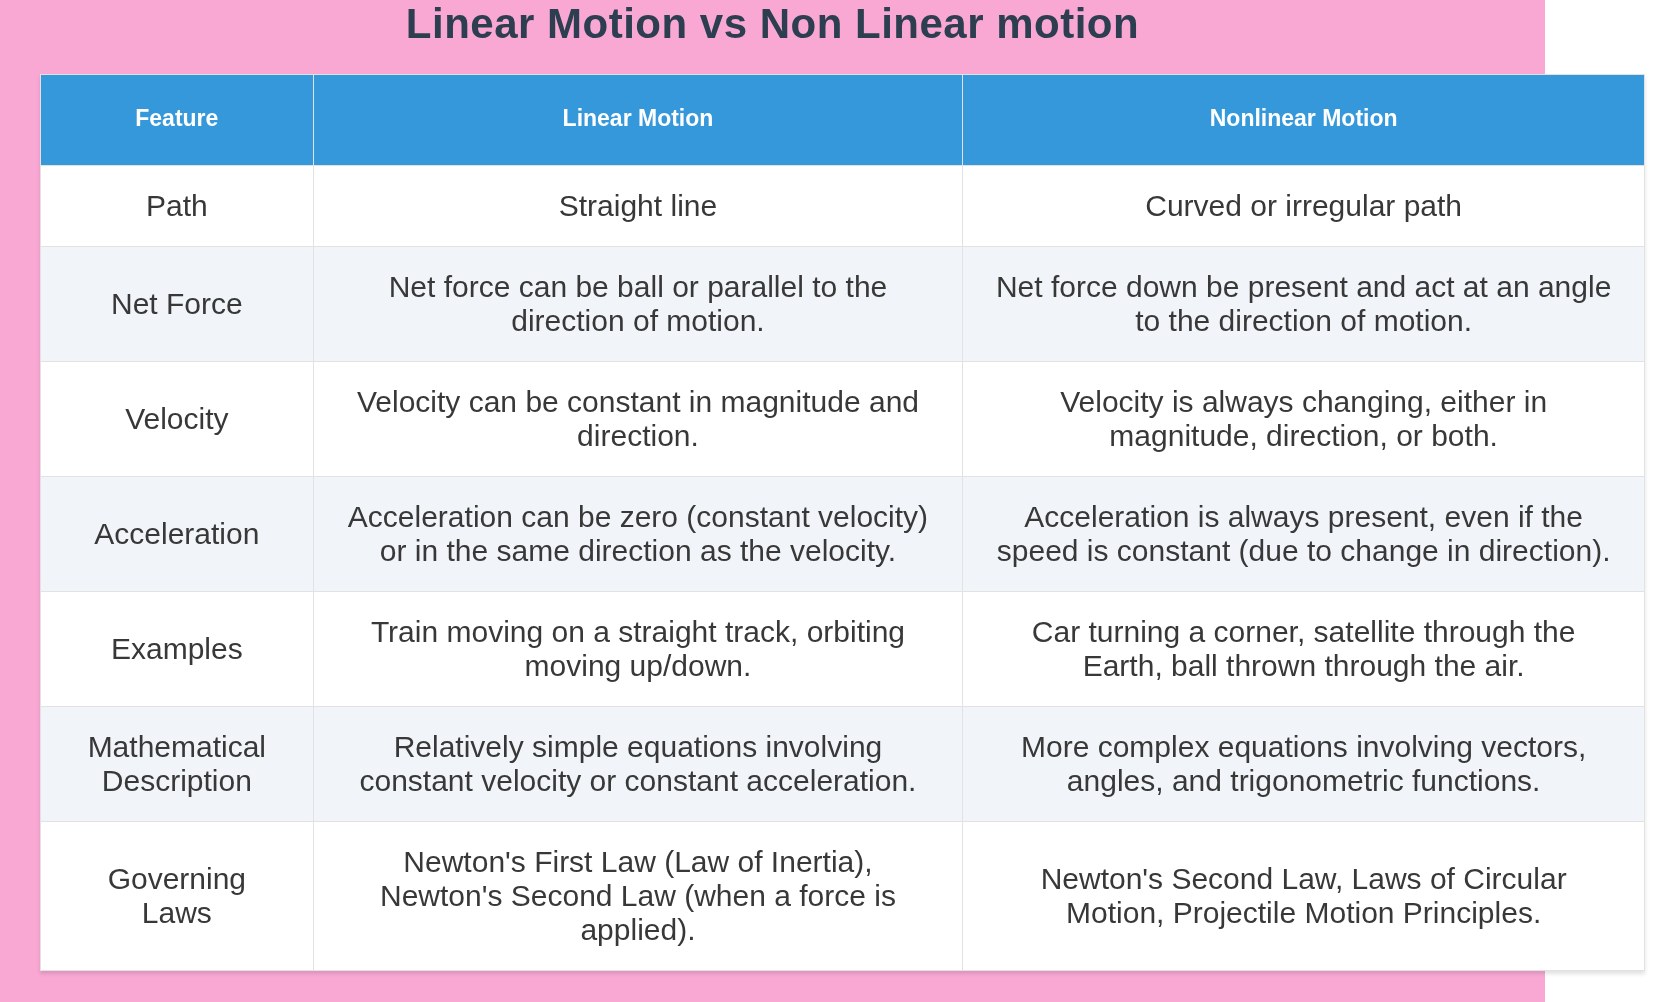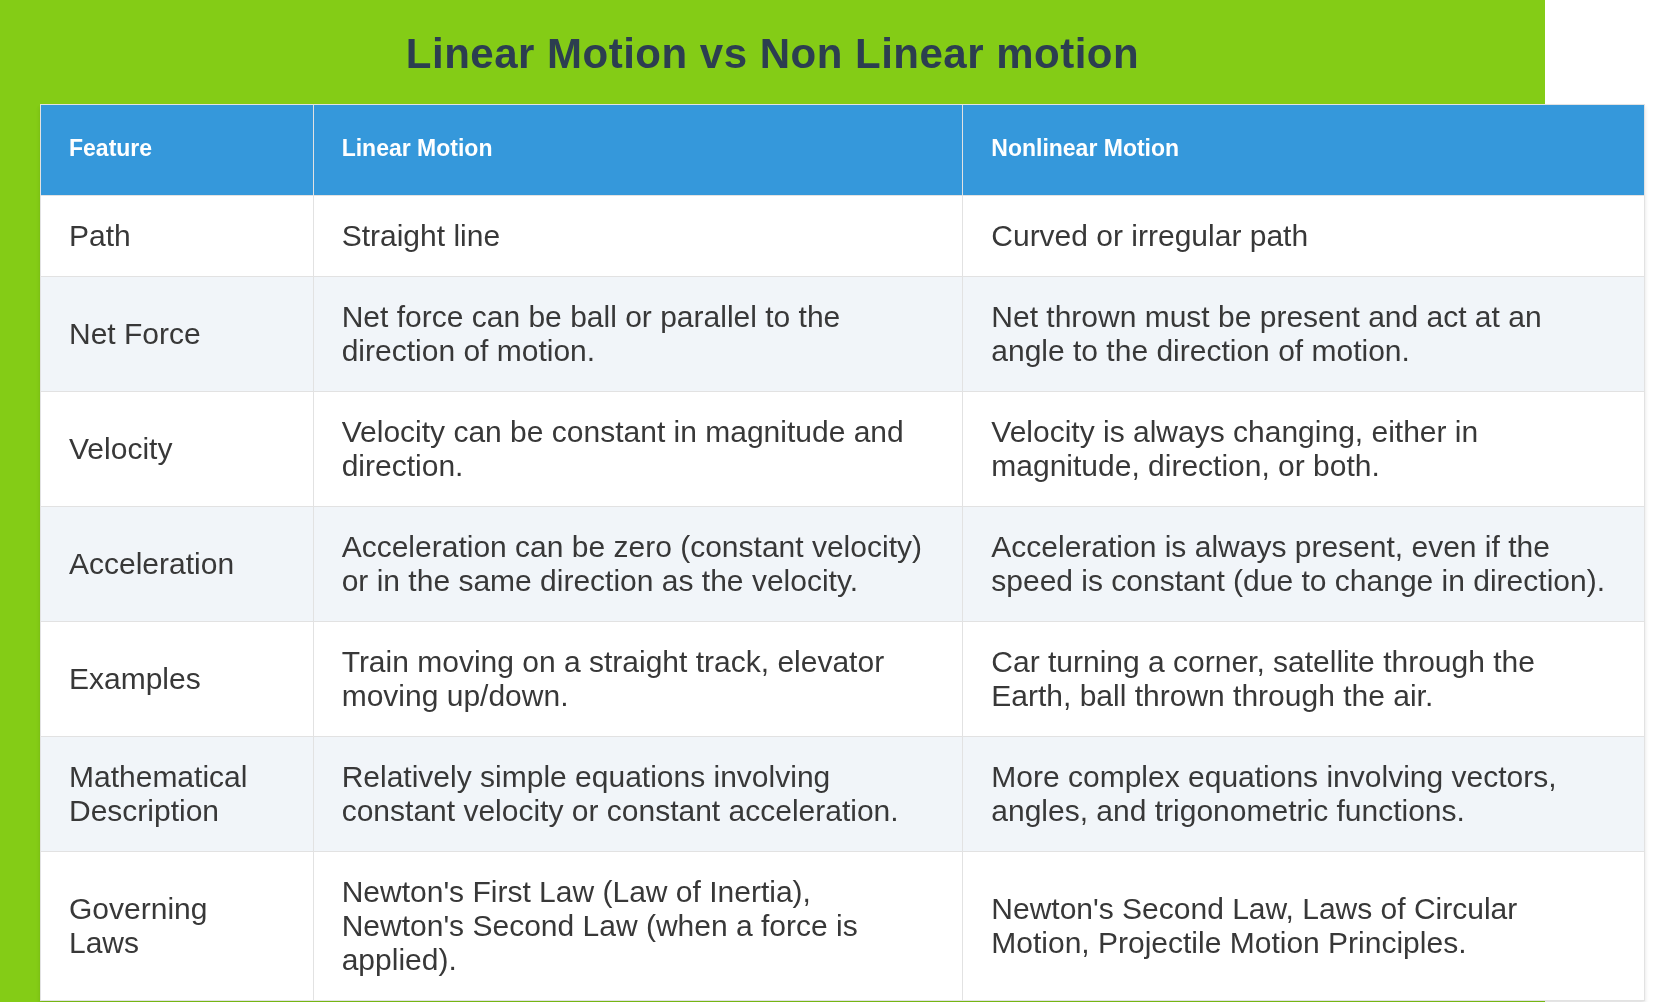--- a/index.html
+++ b/index.html
@@ -5,22 +5,21 @@
   * { box-sizing: border-box; margin: 0; padding: 0; }
   html, body {
     background: #ffffff;
     width: 1680px;
     min-height: 1002px;
     font-family: "Liberation Sans", "DejaVu Sans", sans-serif;
   }
   .page {
     width: 1545px;
     min-height: 1002px;
-    background: #84cc16;
-    padding-top: 30px;
+    background: #f9a8d4;
   }
   .page-title {
     text-align: center;
     font-size: 42px;
     font-weight: bold;
     color: #2c3e50;
     letter-spacing: 0.5px;
     margin-bottom: 26px;
   }
   table.compare-table {
@@ -29,21 +28,21 @@
     width: 1605px;
     table-layout: fixed;
     background: #ffffff;
     box-shadow: 0 3px 4px rgba(0,0,0,0.12);
   }
   col.col-feature   { width: 17%; }
   col.col-linear    { width: 40.5%; }
   col.col-nonlinear { width: 42.5%; }
   th, td {
     border: 1px solid #e2e2e2;
-    text-align: left;
+    text-align: center;
     vertical-align: middle;
     padding: 23px 28px;
   }
   thead th {
     background: #3598db;
     color: #ffffff;
     font-size: 23px;
     font-weight: bold;
     border-color: #e2e2e2;
     padding-top: 30px;
@@ -80,35 +79,35 @@
     </thead>
     <tbody>
       <tr>
         <td>Path</td>
         <td>Straight line</td>
         <td>Curved or irregular path</td>
       </tr>
       <tr>
         <td>Net Force</td>
         <td>Net force can be ball or parallel to the direction of motion.</td>
-        <td>Net thrown must be present and act at an angle to the direction of motion.</td>
+        <td>Net force down be present and act at an angle to the direction of motion.</td>
       </tr>
       <tr>
         <td>Velocity</td>
         <td>Velocity can be constant in magnitude and direction.</td>
         <td>Velocity is always changing, either in magnitude, direction, or both.</td>
       </tr>
       <tr>
         <td>Acceleration</td>
         <td>Acceleration can be zero (constant velocity) or in the same direction as the velocity.</td>
         <td>Acceleration is always present, even if the speed is constant (due to change in direction).</td>
       </tr>
       <tr>
         <td>Examples</td>
-        <td>Train moving on a straight track, elevator moving up/down.</td>
+        <td>Train moving on a straight track, orbiting moving up/down.</td>
         <td>Car turning a corner, satellite through the Earth, ball thrown through the air.</td>
       </tr>
       <tr>
         <td>Mathematical Description</td>
         <td>Relatively simple equations involving constant velocity or constant acceleration.</td>
         <td>More complex equations involving vectors, angles, and trigonometric functions.</td>
       </tr>
       <tr>
         <td>Governing Laws</td>
         <td>Newton's First Law (Law of Inertia), Newton's Second Law (when a force is applied).</td>

